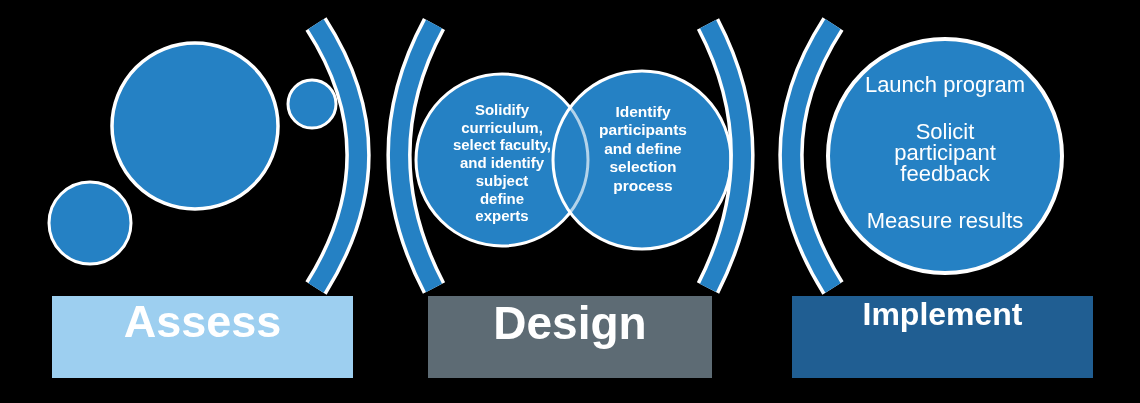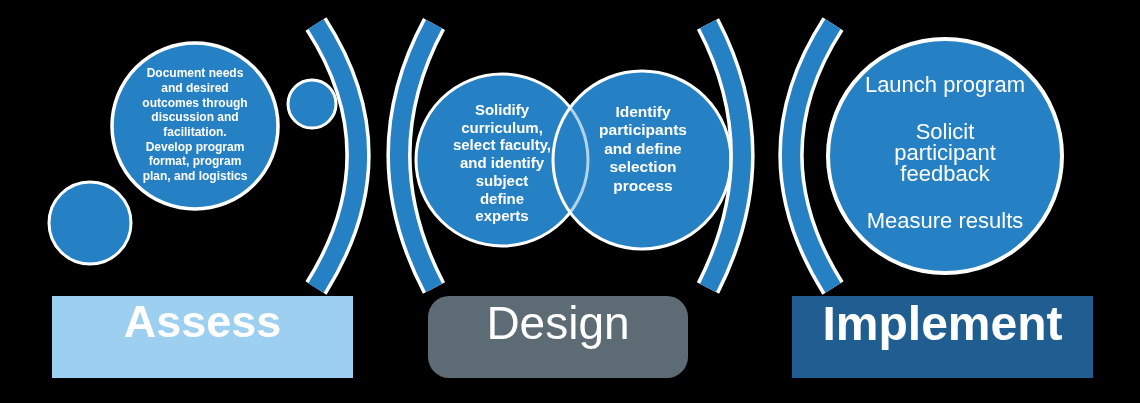--- a/index.html
+++ b/index.html
@@ -10,22 +10,22 @@
     overflow:hidden;
     font-family:"Liberation Sans", sans-serif;
   }
   
   .stage-bar{
     position:absolute;top:296px;height:82px;
     display:flex;align-items:flex-start;justify-content:center;
     color:#fff;
   }
   #assess-bar{left:52px;width:301px;background:#9DCFF0;font-size:45px;font-weight:700;}
-  #design-bar{left:428px;width:260px;background:#5D6B74;font-size:46px;font-weight:400;border-radius:21px;}
-  #implement-bar{left:792px;width:301px;background:#205E92;font-size:48px;font-weight:700;}
+  #design-bar{left:428px;width:284px;background:#5D6B74;font-size:46px;font-weight:700;}
+  #implement-bar{left:792px;width:301px;background:#205E92;font-size:32px;font-weight:700;}
   
   #shape-layer{position:absolute;left:0;top:0;z-index:2;}
   
   .bubble-text{
     position:absolute;z-index:3;
     display:flex;flex-direction:column;align-items:center;justify-content:center;
     text-align:center;color:#fff;
   }
   #assess-bubble-text{left:110px;top:54px;width:170px;height:142px;
     font-size:12px;font-weight:700;line-height:14.7px;}
@@ -74,30 +74,20 @@
     <circle cx="642" cy="160" r="89" fill="none" stroke="#FFFFFF" stroke-width="3"></circle>
 
     <path d="M708,24 Q776,154 708,288" fill="none" stroke="#FFFFFF" stroke-width="25"></path>
     <path d="M708,24 Q776,154 708,288" fill="none" stroke="#2581C4" stroke-width="18"></path>
     <path d="M833,24 Q749,154 833,288" fill="none" stroke="#FFFFFF" stroke-width="25"></path>
     <path d="M833,24 Q749,154 833,288" fill="none" stroke="#2581C4" stroke-width="18"></path>
 
     <circle cx="945" cy="156" r="117" fill="#2581C4" stroke="#FFFFFF" stroke-width="4"></circle>
   </svg>
 
-  <div class="bubble-text" id="assess-bubble-text">
-    <div>Document needs</div>
-    <div>and desired</div>
-    <div>outcomes through</div>
-    <div>discussion and</div>
-    <div>facilitation.</div>
-    <div>Develop program</div>
-    <div>format, program</div>
-    <div>plan, and logistics</div>
-  </div>
 
   <div class="bubble-text" id="design-left-bubble-text">
     <div>Solidify</div>
     <div>curriculum,</div>
     <div>select faculty,</div>
     <div>and identify</div>
     <div>subject</div>
     <div>define</div>
     <div>experts</div>
   </div>

